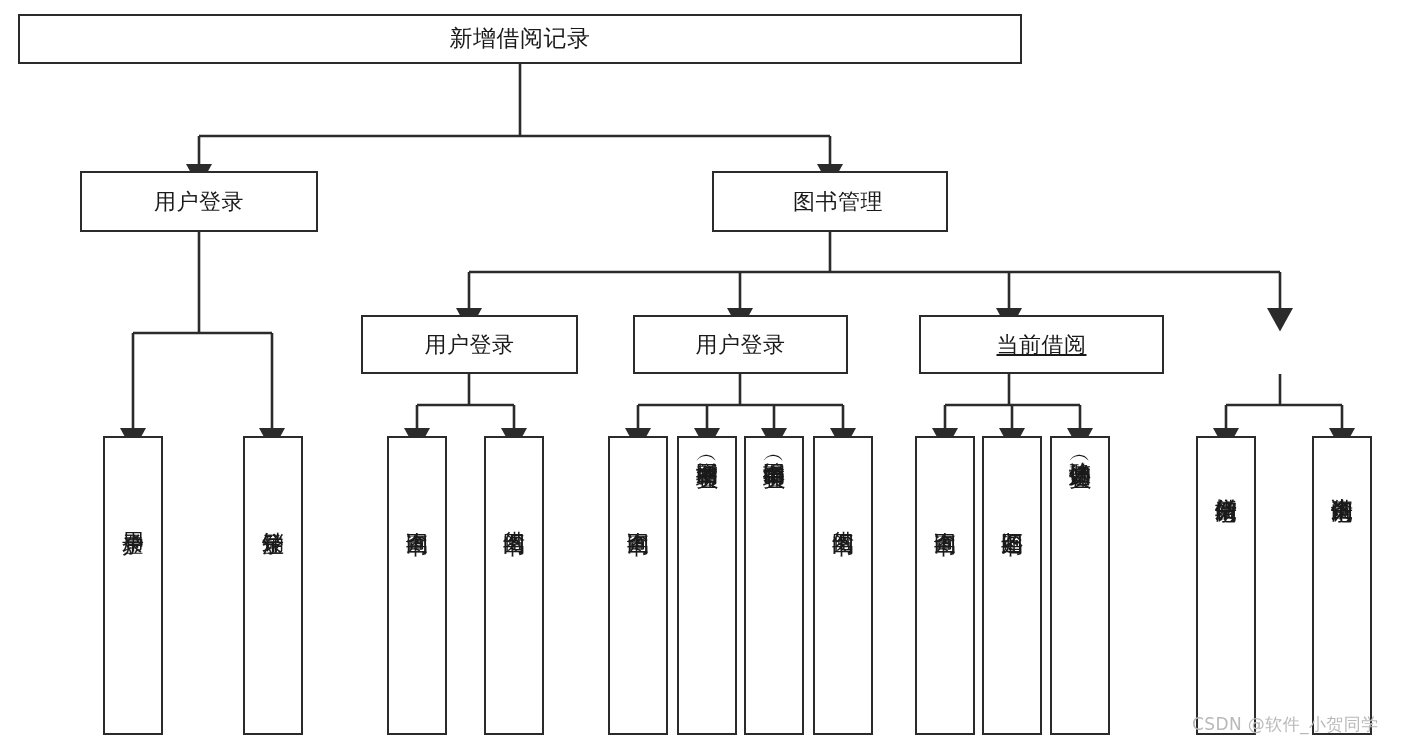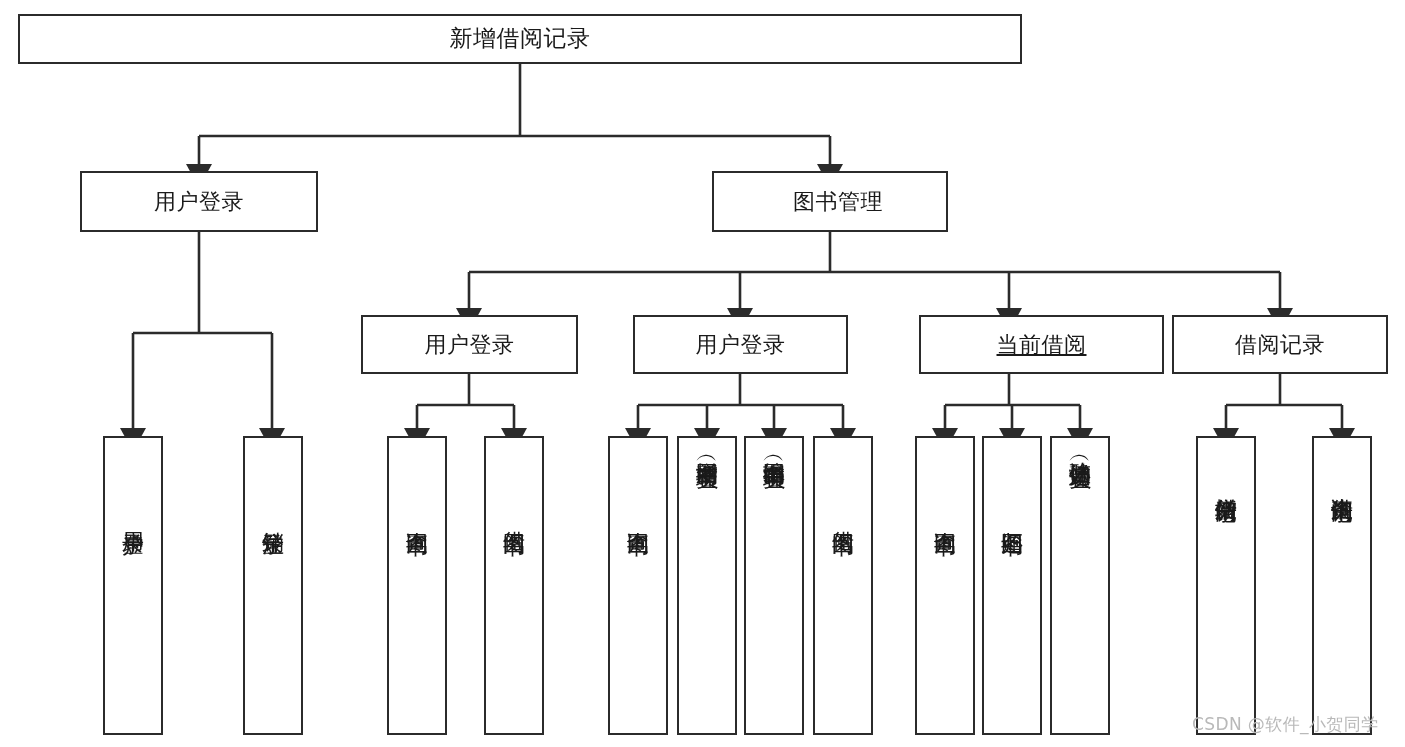--- a/index.html
+++ b/index.html
@@ -151,23 +151,20 @@
   </div>
 
   <div class="node-box node-h" style="left:633px; top:315px; width:215px; height:59px;">
     <span class="node-label">用户登录</span>
   </div>
 
   <div class="node-box node-h" style="left:919px; top:315px; width:245px; height:59px;text-decoration:underline;">
     <span class="node-label">当前借阅</span>
   </div>
 
-  <div class="node-box node-h" style="left:1172px; top:315px; width:216px; height:59px;">
-    <span class="node-label">借阅记录</span>
-  </div>
 
   <div class="node-box node-v" style="left:103px; top:436px; width:60px; height:299px; padding-top:76px;">
     <span class="node-label">用户登录</span>
   </div>
 
   <div class="node-box node-v" style="left:243px; top:436px; width:60px; height:299px; padding-top:76px;">
     <span class="node-label">注销登录</span>
   </div>
 
   <div class="node-box node-v" style="left:387px; top:436px; width:60px; height:299px; padding-top:76px;">

